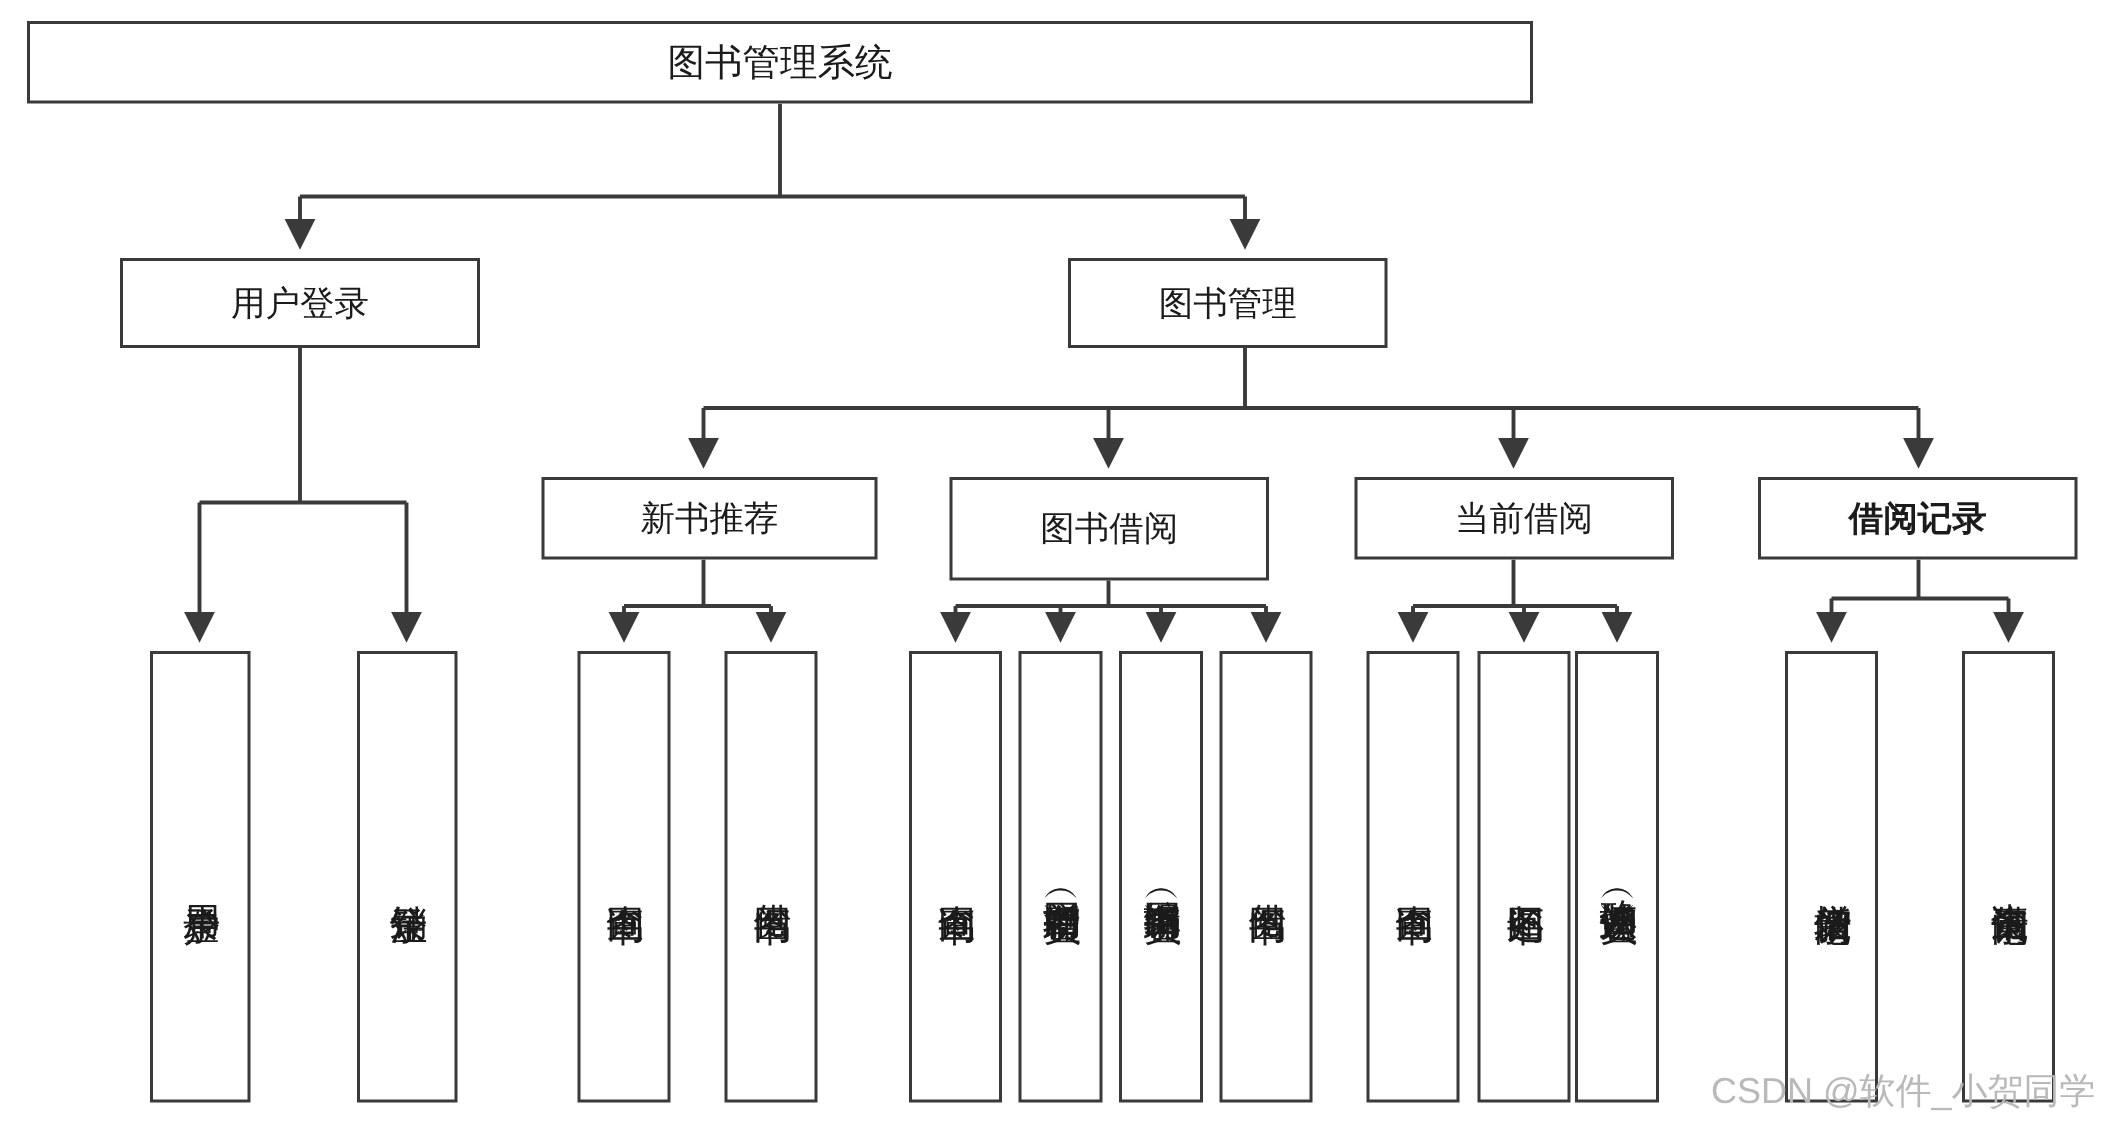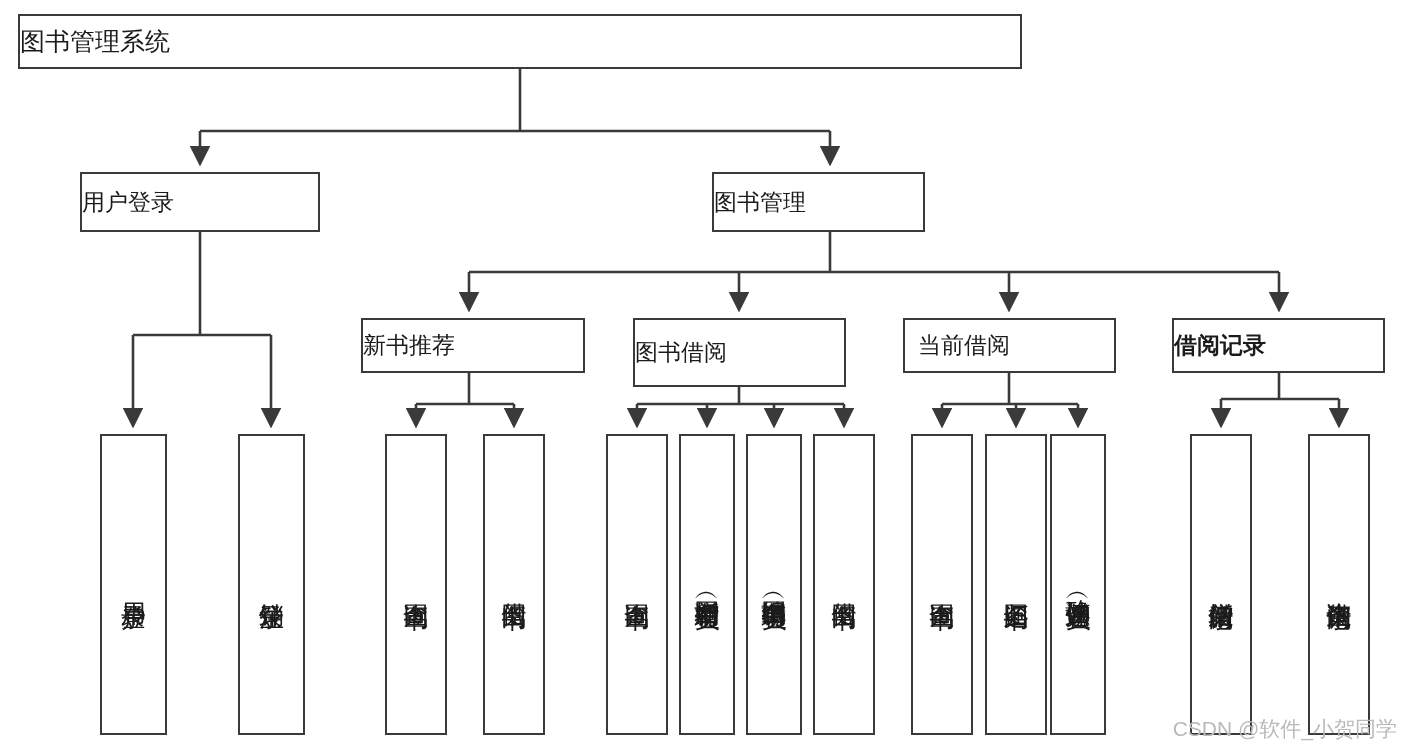--- a/index.html
+++ b/index.html
@@ -25,20 +25,21 @@
     height: 747px;
     pointer-events: none;
   }
   .node {
     position: absolute;
     box-sizing: border-box;
     background: #ffffff;
     border: 2px solid #3a3a3a;
     display: flex;
     align-items: center;
+    justify-content: center;
     color: #1b1b1b;
     z-index: 2;
   }
   .node.root {
     font-size: 25px;
   }
   .node.level2 {
     font-size: 23px;
   }
   .node.leaf {
@@ -59,21 +60,21 @@
     display: flex;
     align-items: center;
     justify-content: center;
     height: 100%;
     width: 100%;
   }
   .watermark {
     position: absolute;
     right: 8px;
     bottom: 4px;
-    font-size: 21px;
+    font-size: 24px;
     color: #b9b9b9;
     z-index: 5;
     white-space: nowrap;
   }
 </style>
 </head>
 <body>
 
 <div id="canvas">
 

